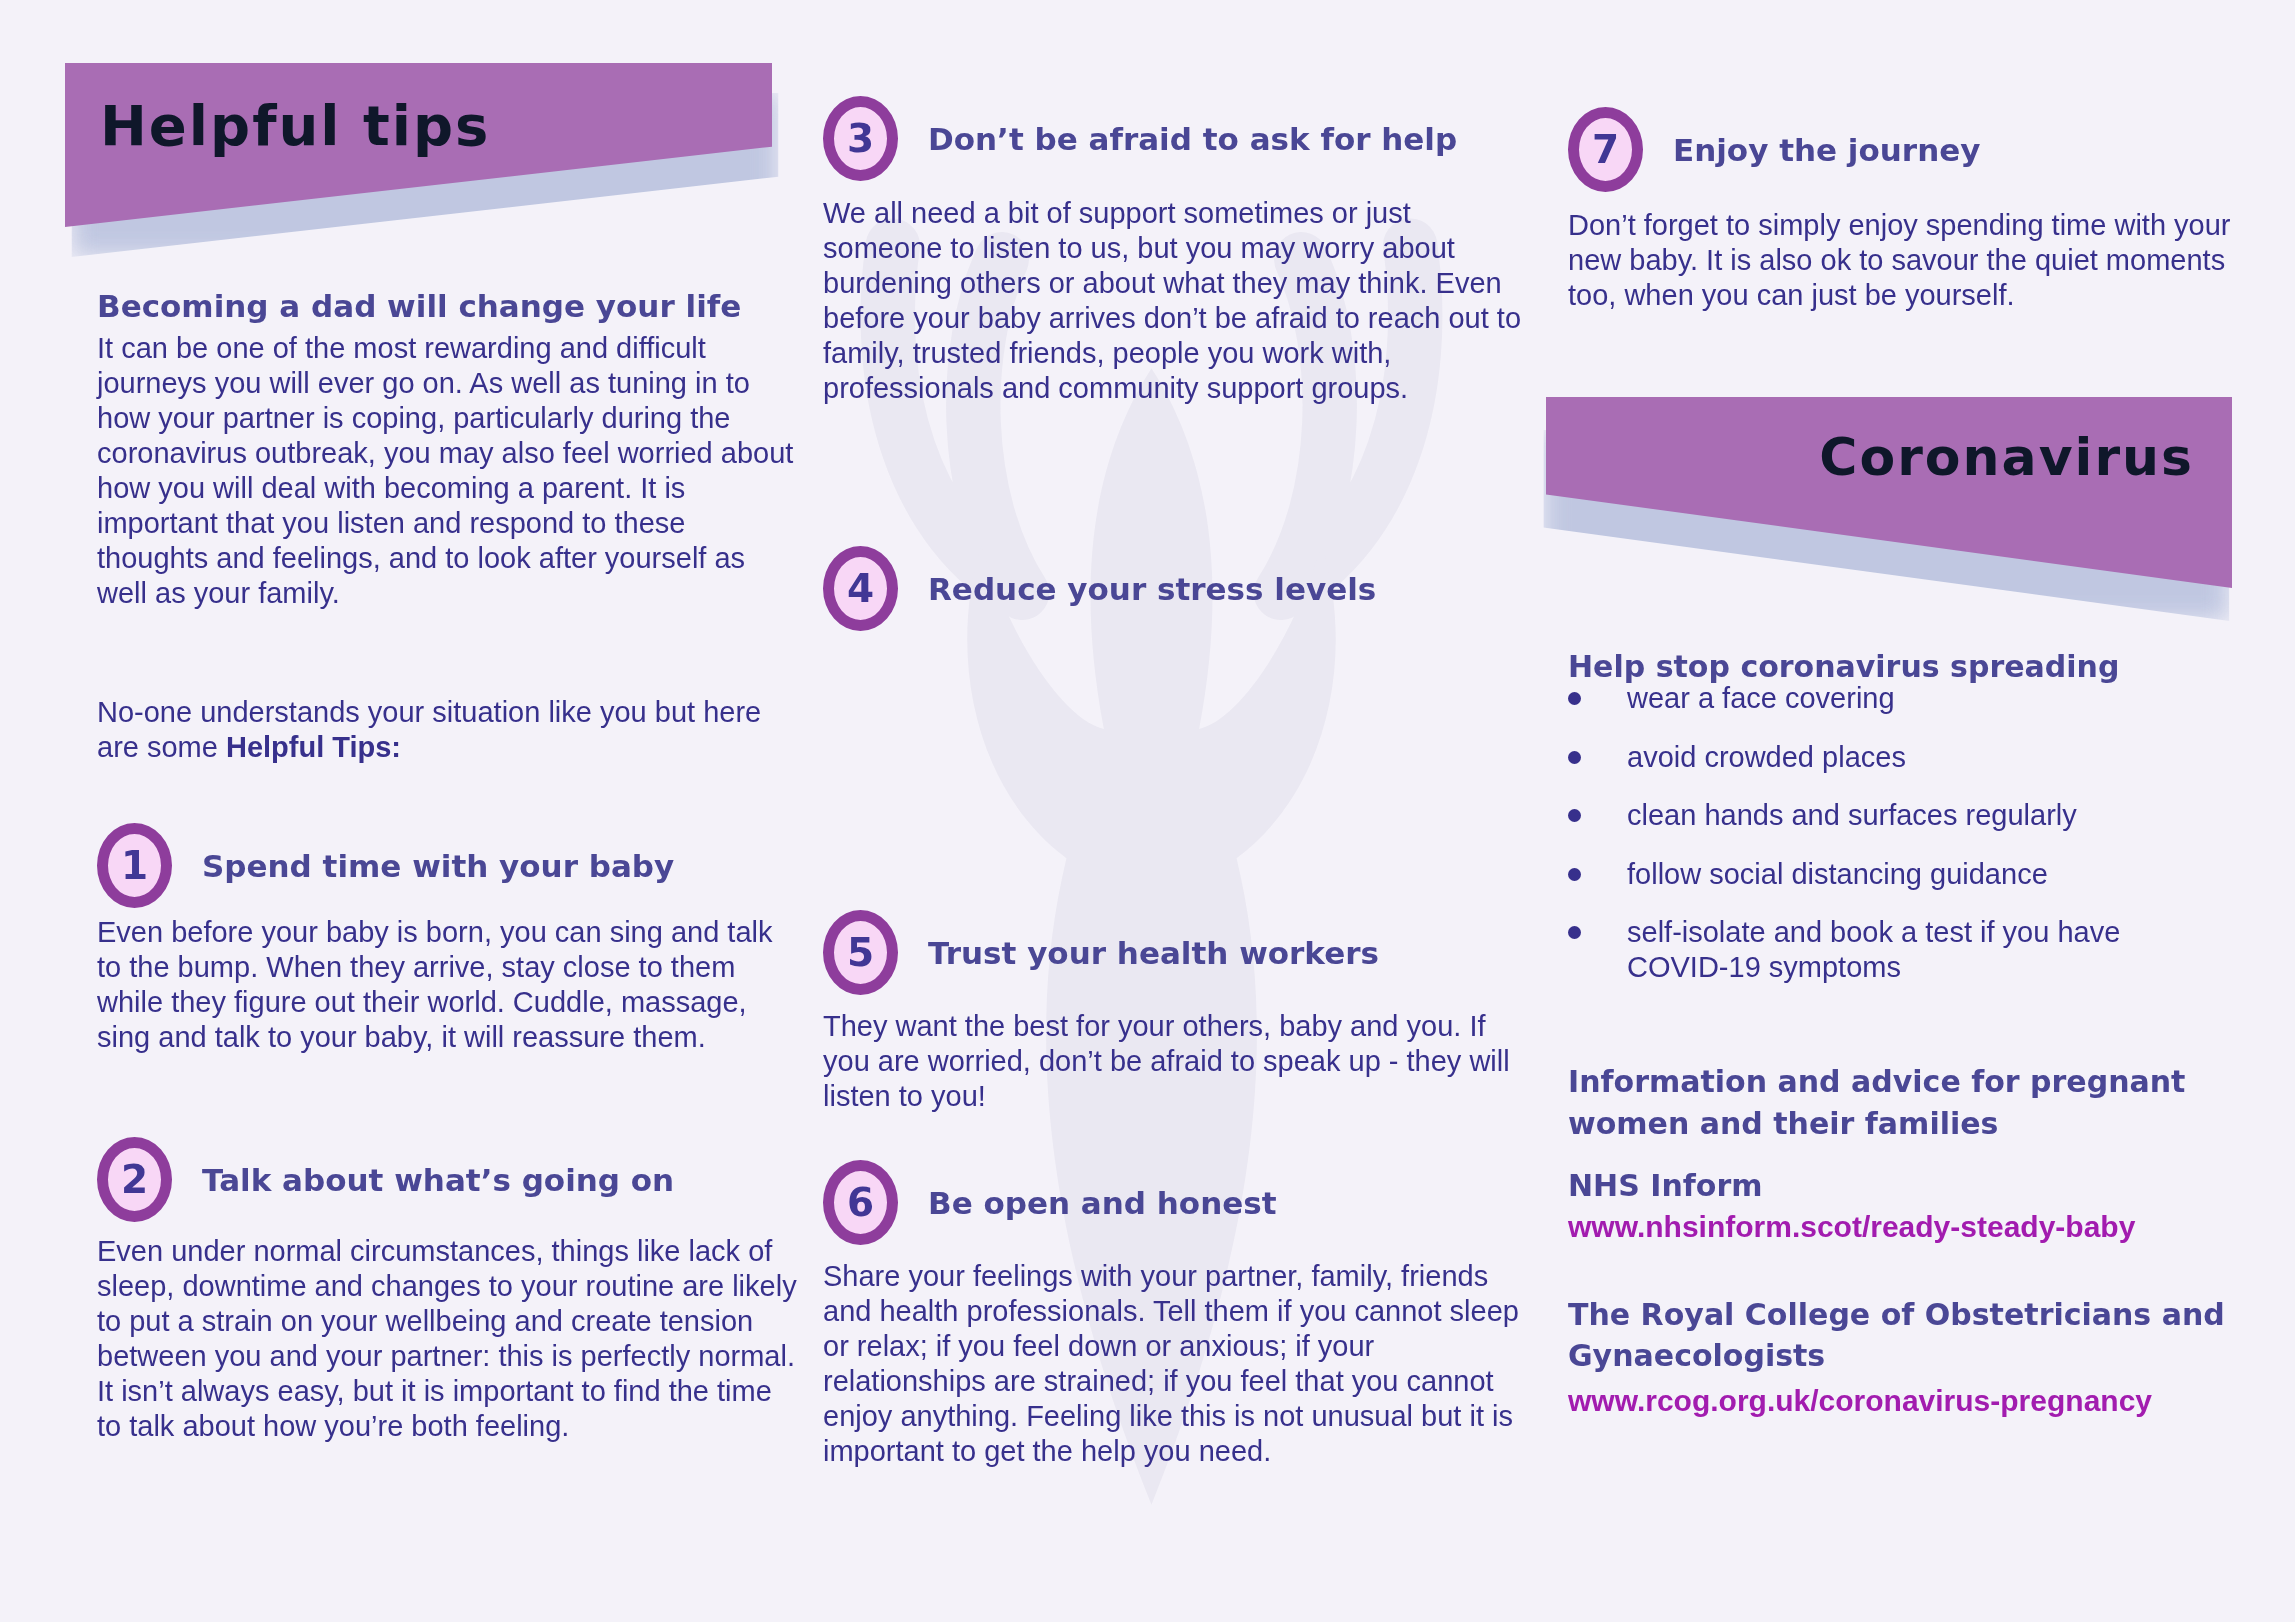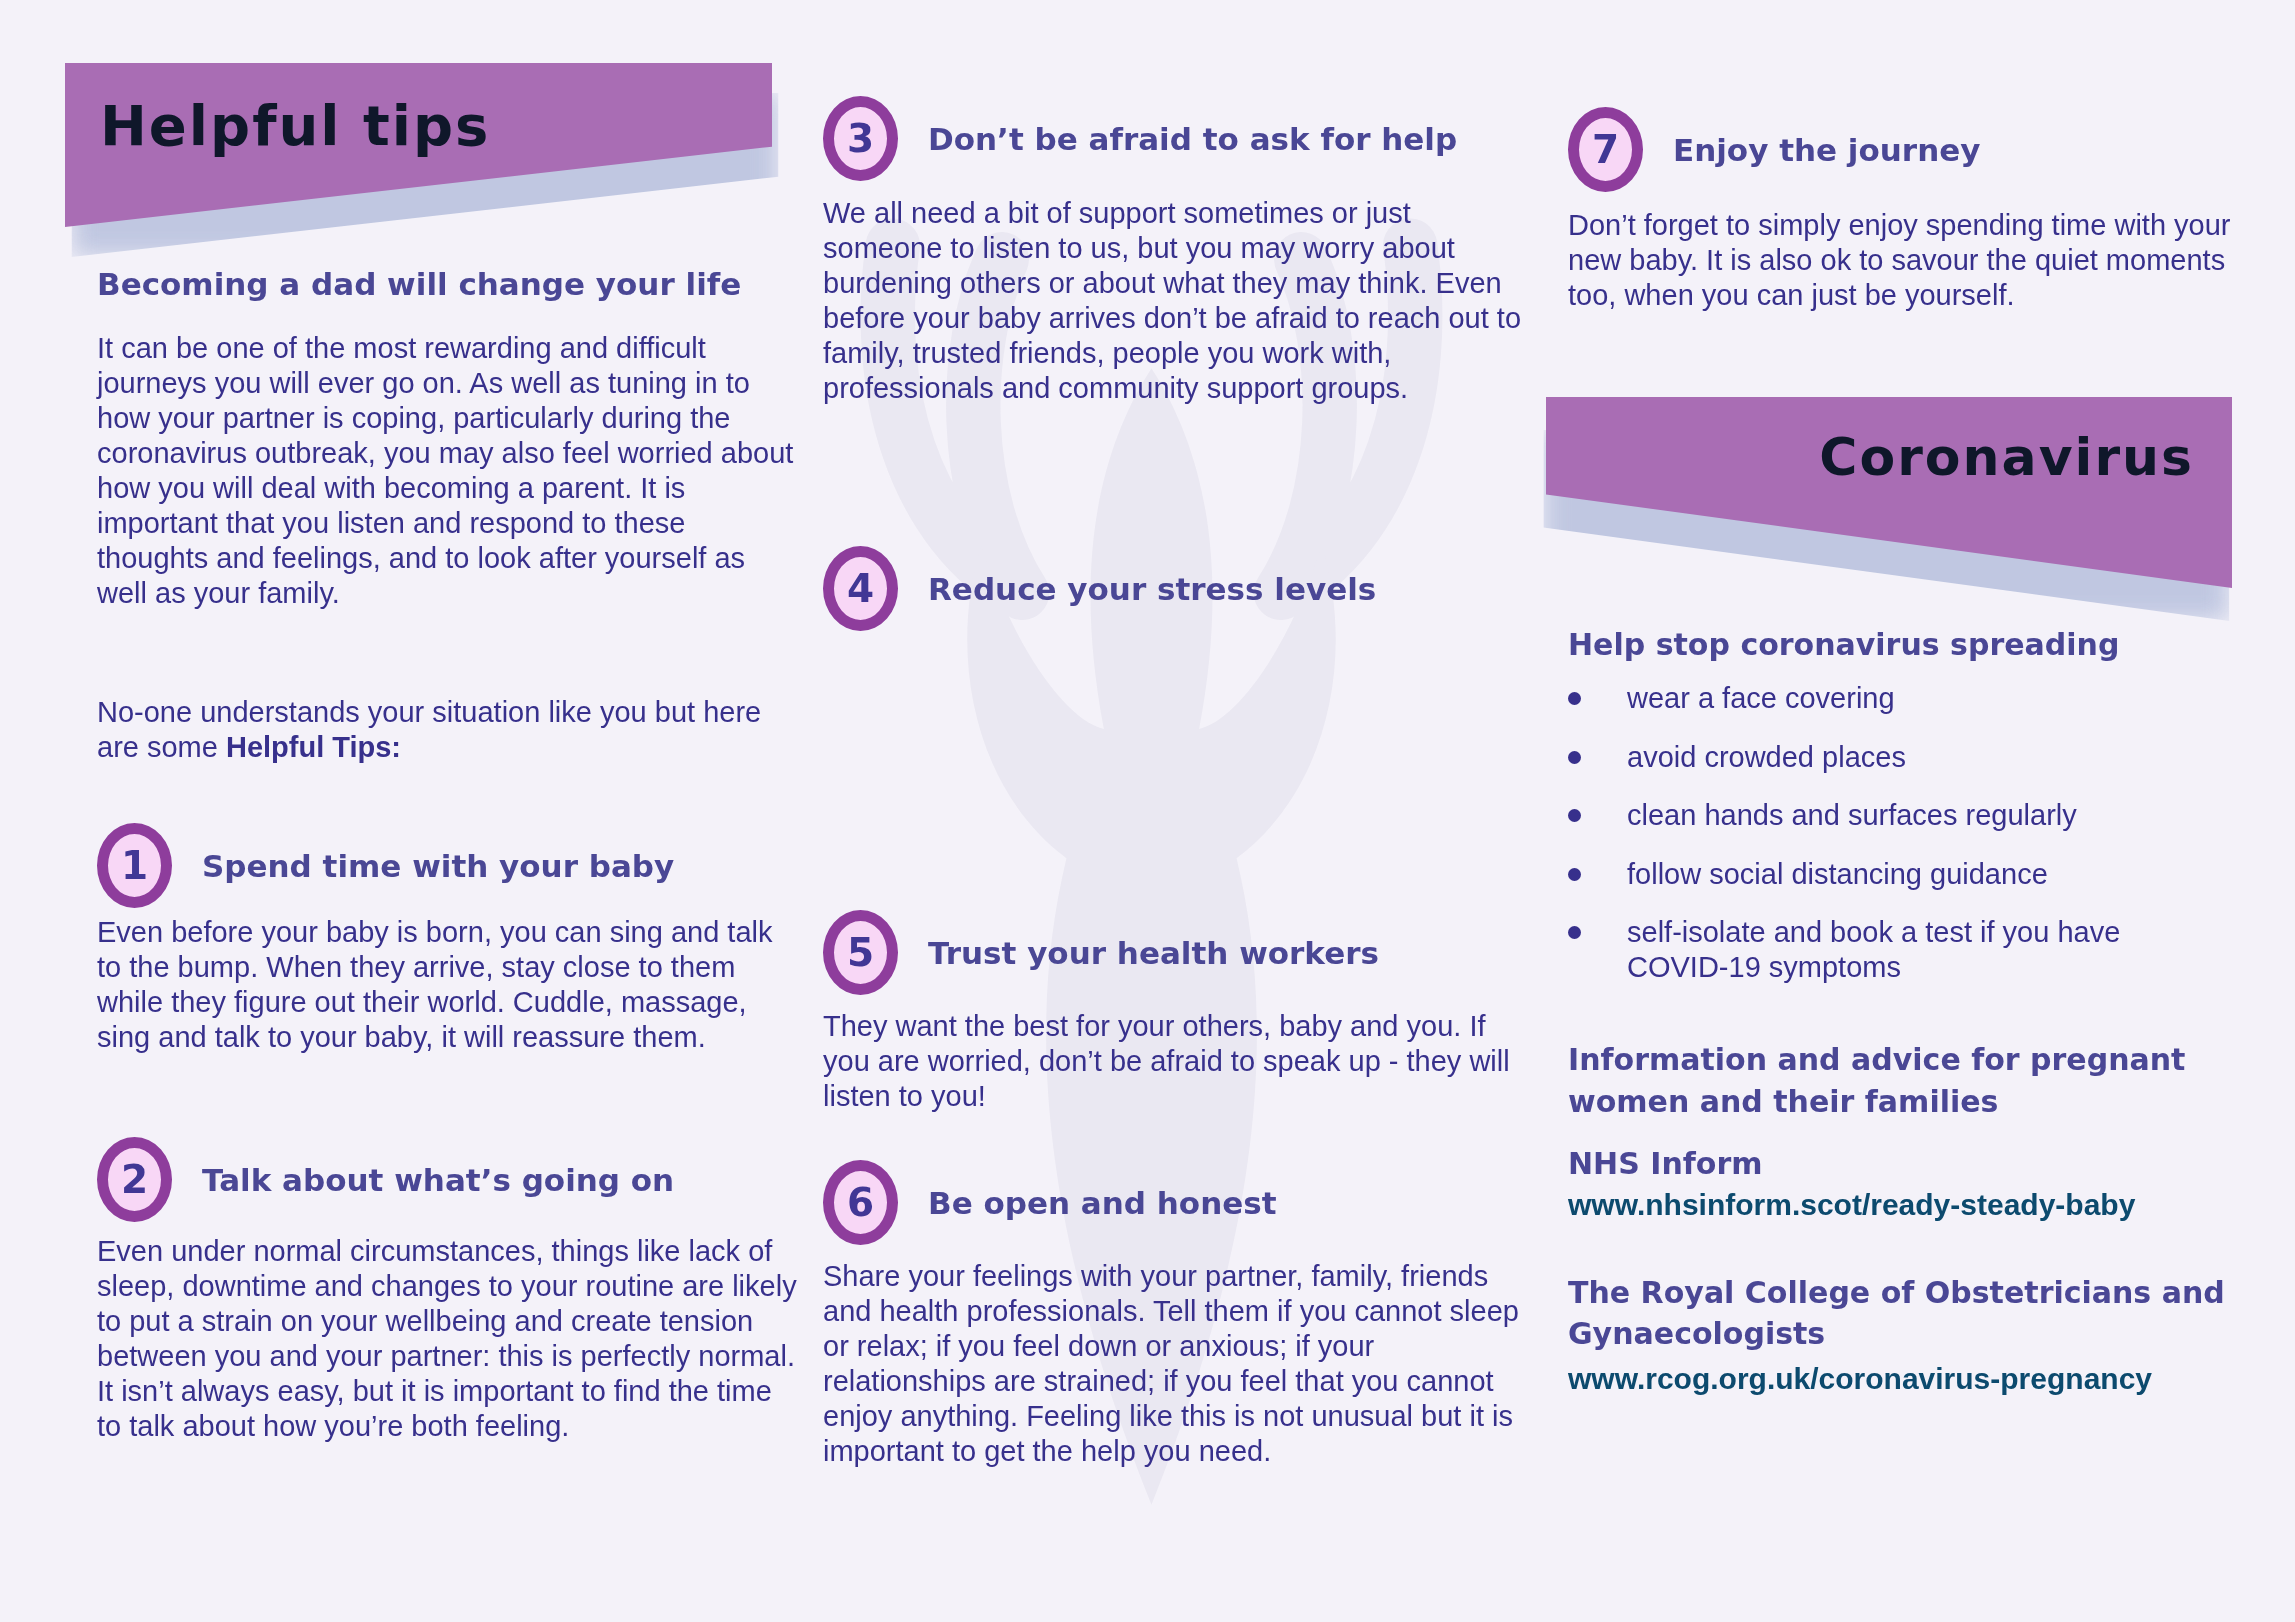--- a/index.html
+++ b/index.html
@@ -34,21 +34,21 @@
   }
   .ribbon-left .ribbon-title { left:35px; top:30px; font-size:56px; }
   .ribbon-corona .ribbon-title { right:38px; top:30px; font-size:52px; }
 
   .sketch {
     font-family:"DejaVu Sans", sans-serif;
     font-weight:bold;
     color:#4a4795;
   }
   .body-text { position:absolute; font-size:29px; line-height:35px; }
-  .abs { position:absolute; }
+  .abs { position:absolute;margin-top:22px; }
 
   
   .tip { position:absolute; display:flex; align-items:center; gap:30px; }
   .badge {
     width:75px; height:85px; flex:none;
     border-radius:50%;
     background:#f8d7f6;
     border:11px solid #8e3d9c;
     box-sizing:border-box;
     display:flex; align-items:center; justify-content:center;
@@ -63,21 +63,21 @@
   .bullets { position:absolute; left:1568px; top:681px; width:674px;
              list-style:none; margin:0; padding:0; }
   .bullets li { display:flex; gap:46px; margin-bottom:23.6px;
                 font-size:29px; line-height:35px; }
   .dot { width:13px; height:13px; border-radius:50%; background:#37308c;
          margin-top:11px; flex:none; }
 
   .bold-emphasis { font-weight:bold; }
   .link-text {
     font-family:"Liberation Sans", sans-serif;
-    font-weight:bold; color:#0c4a6e; font-size:30px; line-height:38px;
+    font-weight:bold; color:#a21caf; font-size:30px; line-height:38px;
     text-decoration:none; display:block;
   }
 </style>
 </head>
 <body>
 
 <div class="page">
 
   <svg class="watermark" viewBox="0 0 300 400" preserveAspectRatio="xMidYMid meet">
     <path d="M112 130 C80 112 68 70 74 28 M112 130 C94 102 94 58 106 32 M188 130 C220 112 232 70 226 28 M188 130 C206 102 206 58 194 32" stroke="#e9e7f1" stroke-width="16" fill="none" stroke-linecap="round"></path>

